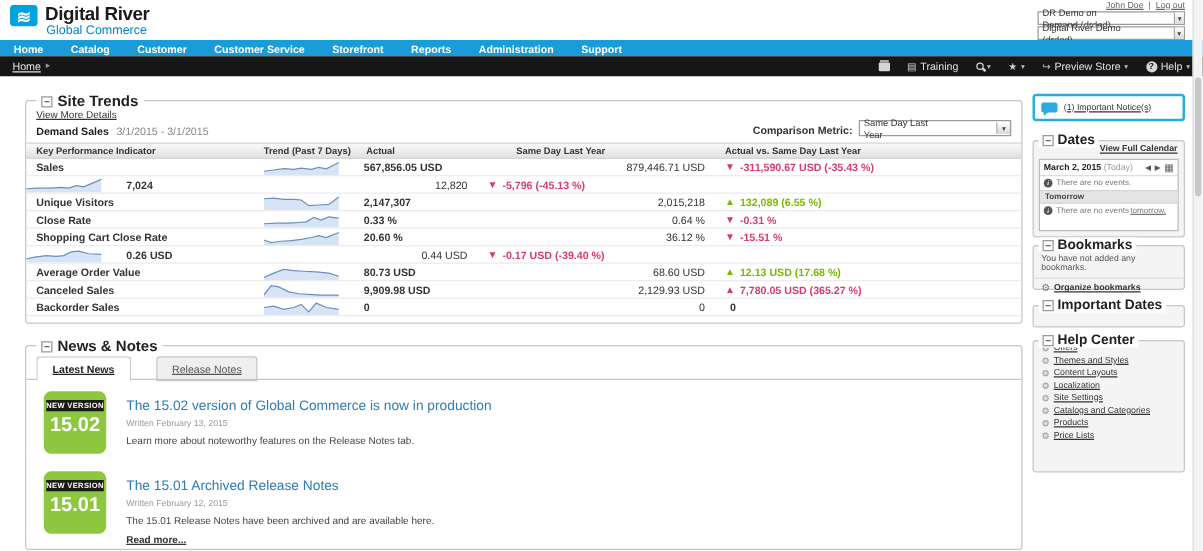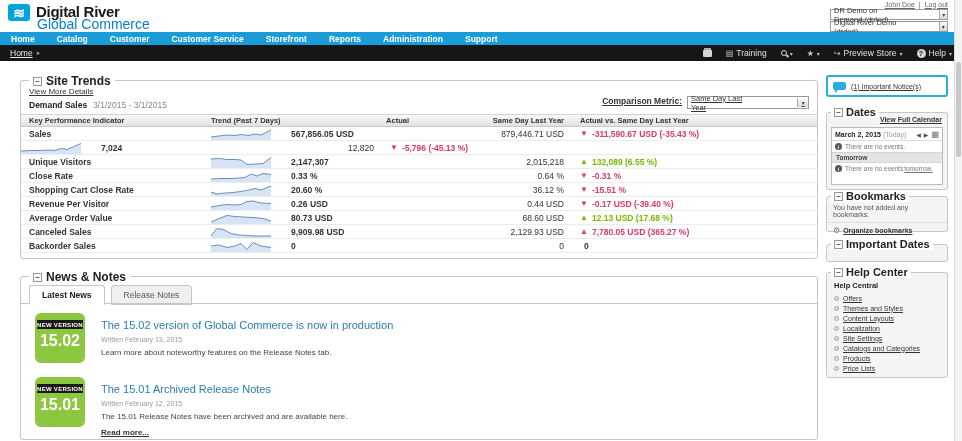--- a/index.html
+++ b/index.html
@@ -5,21 +5,21 @@
   * { box-sizing: border-box; margin: 0; padding: 0; }
   html,body { width:962px; height:441px; }
   body { position:relative; font-family:"Liberation Sans",sans-serif; background:#fff; overflow:hidden; color:#333; }
   a { color:#333; text-decoration:underline; cursor:pointer; }
 
   
   .hdr { position:absolute; top:0; left:0; width:962px; height:32px; background:#fff; }
   .logo-wrap { position:absolute; top:4px; left:8px; display:flex; gap:6px; }
   .logo-mark { width:22px; height:17px; background:#00a3dd; border-radius:3px; color:#fff; font-size:14px; font-weight:bold; display:flex; align-items:center; justify-content:center; line-height:1; }
   .logo-title { font-size:15px; font-weight:bold; color:#1a1a1a; letter-spacing:-0.3px; line-height:15px; }
-  .logo-sub { font-size:14px; color:#0083ca; line-height:11px; padding-left:1px; }
+  .logo-sub { font-size:10px; color:#0083ca; line-height:11px; padding-left:1px; }
   .hdr-right { position:absolute; top:0; right:14px; display:flex; flex-direction:column; align-items:flex-end; gap:1px; }
   .user-links { font-size:7px; color:#666; display:flex; gap:4px; height:8px; align-items:center; }
   .user-links a { color:#666; }
   .sel { width:118px; height:11px; border:1px solid #9a9a9a; background:#fff; display:flex; align-items:center; justify-content:space-between; font-size:7.5px; padding-left:3px; cursor:pointer;gap:40px; }
   .sel-btn { width:11px; height:9px; background:linear-gradient(#fdfdfd,#d8d8d8); border-left:1px solid #aaa; font-size:6px; color:#444; display:flex; align-items:center; justify-content:center; }
 
   
   .nav { position:absolute; top:32px; left:0; width:962px; height:13px; background:#1a9cd8; display:flex; align-items:center; gap:0; }
   .nav span { color:#fff; font-size:8.5px; font-weight:bold; padding:0 11px; cursor:pointer; }
 
@@ -42,43 +42,43 @@
   .panel { position:absolute; border:1px solid #c6c6c6; border-radius:3px; background:#fff; }
   .legend { position:absolute; top:-7px; left:8px; background:#fff; padding:0 4px; font-size:12px; font-weight:bold; color:#222; display:flex; align-items:center; gap:4px; }
   .minus { width:9px; height:9px; border:1px solid #999; background:#fdfdfd; font-size:8px; line-height:7px; text-align:center; color:#555; cursor:pointer; flex:0 0 auto; }
 
   
   #siteTrends { top:80px; left:20px; width:798px; height:179px; }
   .vm { position:absolute; top:6px; left:8px; font-size:8px; }
   .demand { position:absolute; top:19px; left:8px; font-size:8.5px; display:flex; gap:6px; align-items:baseline; }
   .demand b { font-size:8.5px; color:#222; }
   .demand .range { color:#888; }
-  .cmp { position:absolute; top:15px; right:8px; display:flex; align-items:flex-start; gap:5px; font-size:8.5px; font-weight:bold;text-decoration:underline; }
+  .cmp { position:absolute; top:15px; right:8px; display:flex; align-items:flex-end; gap:5px; font-size:8.5px; font-weight:bold; }
   .cmp .sel { width:122px; height:13px; font-weight:normal; }
   .ttable { position:absolute; top:33px; left:0; width:796px; }
   .thead { display:flex; align-items:center; height:13px; background:linear-gradient(#f9f9f9,#e1e1e1); border-top:1px solid #d4d4d4; border-bottom:1px solid #c9c9c9; font-size:7.5px; font-weight:bold; color:#333; }
   .tr { display:flex; align-items:center; height:14px; border-bottom:1px solid #ececec; font-size:8.5px; }
   .c1 { width:190px; padding-left:8px; font-weight:bold; color:#333; }
   .c2 { width:80px; }
   .c3 { width:120px; padding-right:2px; }
   .c4 { width:155px; text-align:right; padding-right:2px; }
   .c5 { flex:1; padding-left:14px; display:flex; align-items:center; gap:4px; }
-  .thead .c3, .thead .c4 { text-align:right; padding-left:2px; }
+  .thead .c3, .thead .c4 { text-align:left; padding-left:2px; }
   .tr .c3 { font-weight:bold; }
   .tr .c5 { font-weight:bold; }
   .spark svg { display:block; }
   .arrow { font-size:8px; line-height:8px; }
   .clr-red { color:#d93a6a; }
   .clr-green { color:#7ab800; }
   .clr-plain { color:#333; }
 
   
   #newsPanel { top:276px; left:20px; width:798px; height:164px; }
   .tabs { position:absolute; top:8px; left:8px; display:flex; align-items:flex-end; }
-  .tab { font-size:8.5px; padding:4px 12px; border:1px solid #c6c6c6; background:#efefef; color:#555; cursor:pointer; border-radius:3px 3px 0 0; margin-right:6px; }
+  .tab { font-size:8.5px; padding:4px 12px; border:1px solid #c6c6c6; background:#efefef; color:#555; cursor:pointer; border-radius:3px 3px 0 0; margin-right:20px;text-decoration:underline; }
   .tab.active { background:#fff; border-bottom:1px solid #fff; font-weight:bold; color:#222; position:relative; z-index:2; }
   .tabline { position:absolute; top:26px; left:0; width:796px; border-top:1px solid #c6c6c6; }
   .news-items { position:absolute; top:36px; left:14px; right:14px; display:flex; flex-direction:column; gap:14px; }
   .news-item { display:flex; gap:16px; }
   .badge { width:50px; height:50px; background:#8dc63f; border-radius:6px; flex:0 0 auto; display:flex; flex-direction:column; align-items:center; padding-top:7px; }
   .badge .strip { background:#1a1a1a; color:#fff; font-size:6px; font-weight:bold; width:46px; text-align:center; padding:1.5px 0; letter-spacing:0.3px; }
   .badge .ver { color:#fff; font-size:16px; font-weight:bold; margin-top:3px; }
   .news-body { padding-top:2px; }
   .news-title { font-size:11px; color:#2d7cb5; text-decoration:none; font-weight:normal; }
   .news-meta { font-size:7px; color:#999; margin:3px 0 5px; }
@@ -275,21 +275,20 @@
               <polyline points="0,9 6,11 14,10 22,9.5 30,8.5 38,7 44,5.5 50,7 60,3" fill="none" stroke="#6b8fbc" stroke-width="1"></polyline>
             </svg></span></div>
       <div class="c3">20.60 %</div>
       <div class="c4">36.12 %</div>
       <div class="c5">
           <span class="arrow clr-red">▼</span>
           <span class="clr-red">-15.51 %</span>
         </div>
     </div>
     <div class="tr">
-      <div class="c1">Revenue Per Visitor</div>
       <div class="c2"><span class="spark"><svg width="62" height="13" viewBox="0 0 62 13">
               <polygon points="0,10 8,8.5 16,7.5 24,8 30,7.5 36,4.5 42,4 50,6 60,6.5 60,13 0,13" fill="#d6e4f5"></polygon>
               <polyline points="0,10 8,8.5 16,7.5 24,8 30,7.5 36,4.5 42,4 50,6 60,6.5" fill="none" stroke="#6b8fbc" stroke-width="1"></polyline>
             </svg></span></div>
       <div class="c3">0.26 USD</div>
       <div class="c4">0.44 USD</div>
       <div class="c5">
           <span class="arrow clr-red">▼</span>
           <span class="clr-red">-0.17 USD (-39.40 %)</span>
         </div>
@@ -424,21 +423,20 @@
     <span class="minus">−</span>
     <span>Important Dates</span>
   </div>
 </div>
 
 <div class="sbox" id="help">
   <div class="sleg">
     <span class="minus">−</span>
     <span>Help Center</span>
   </div>
-  <div class="hc-label">Help Central</div>
   <div class="hc-item">
       <span class="bullet"></span>
       <a>Offers</a>
     </div>
   <div class="hc-item">
       <span class="bullet"></span>
       <a>Themes and Styles</a>
     </div>
   <div class="hc-item">
       <span class="bullet"></span>

